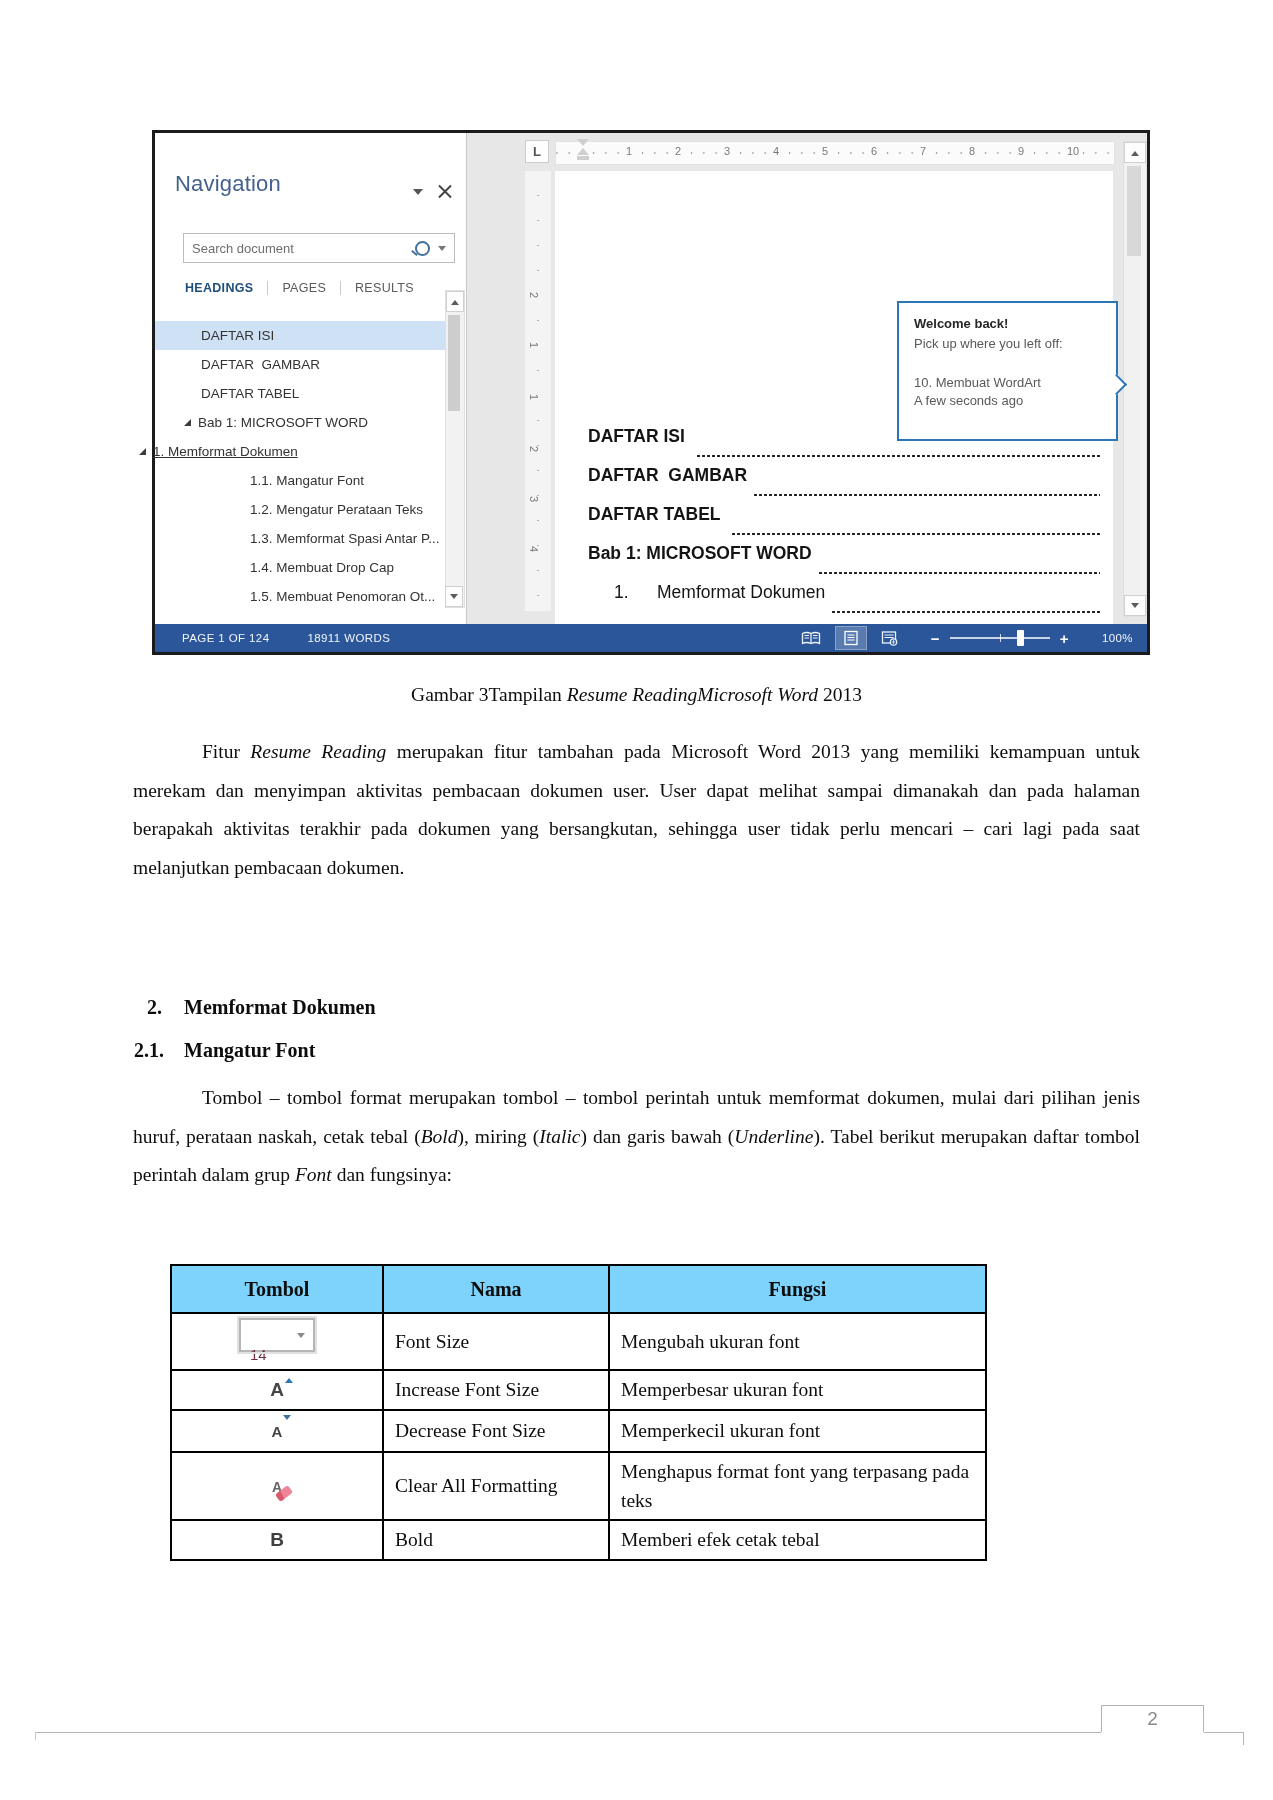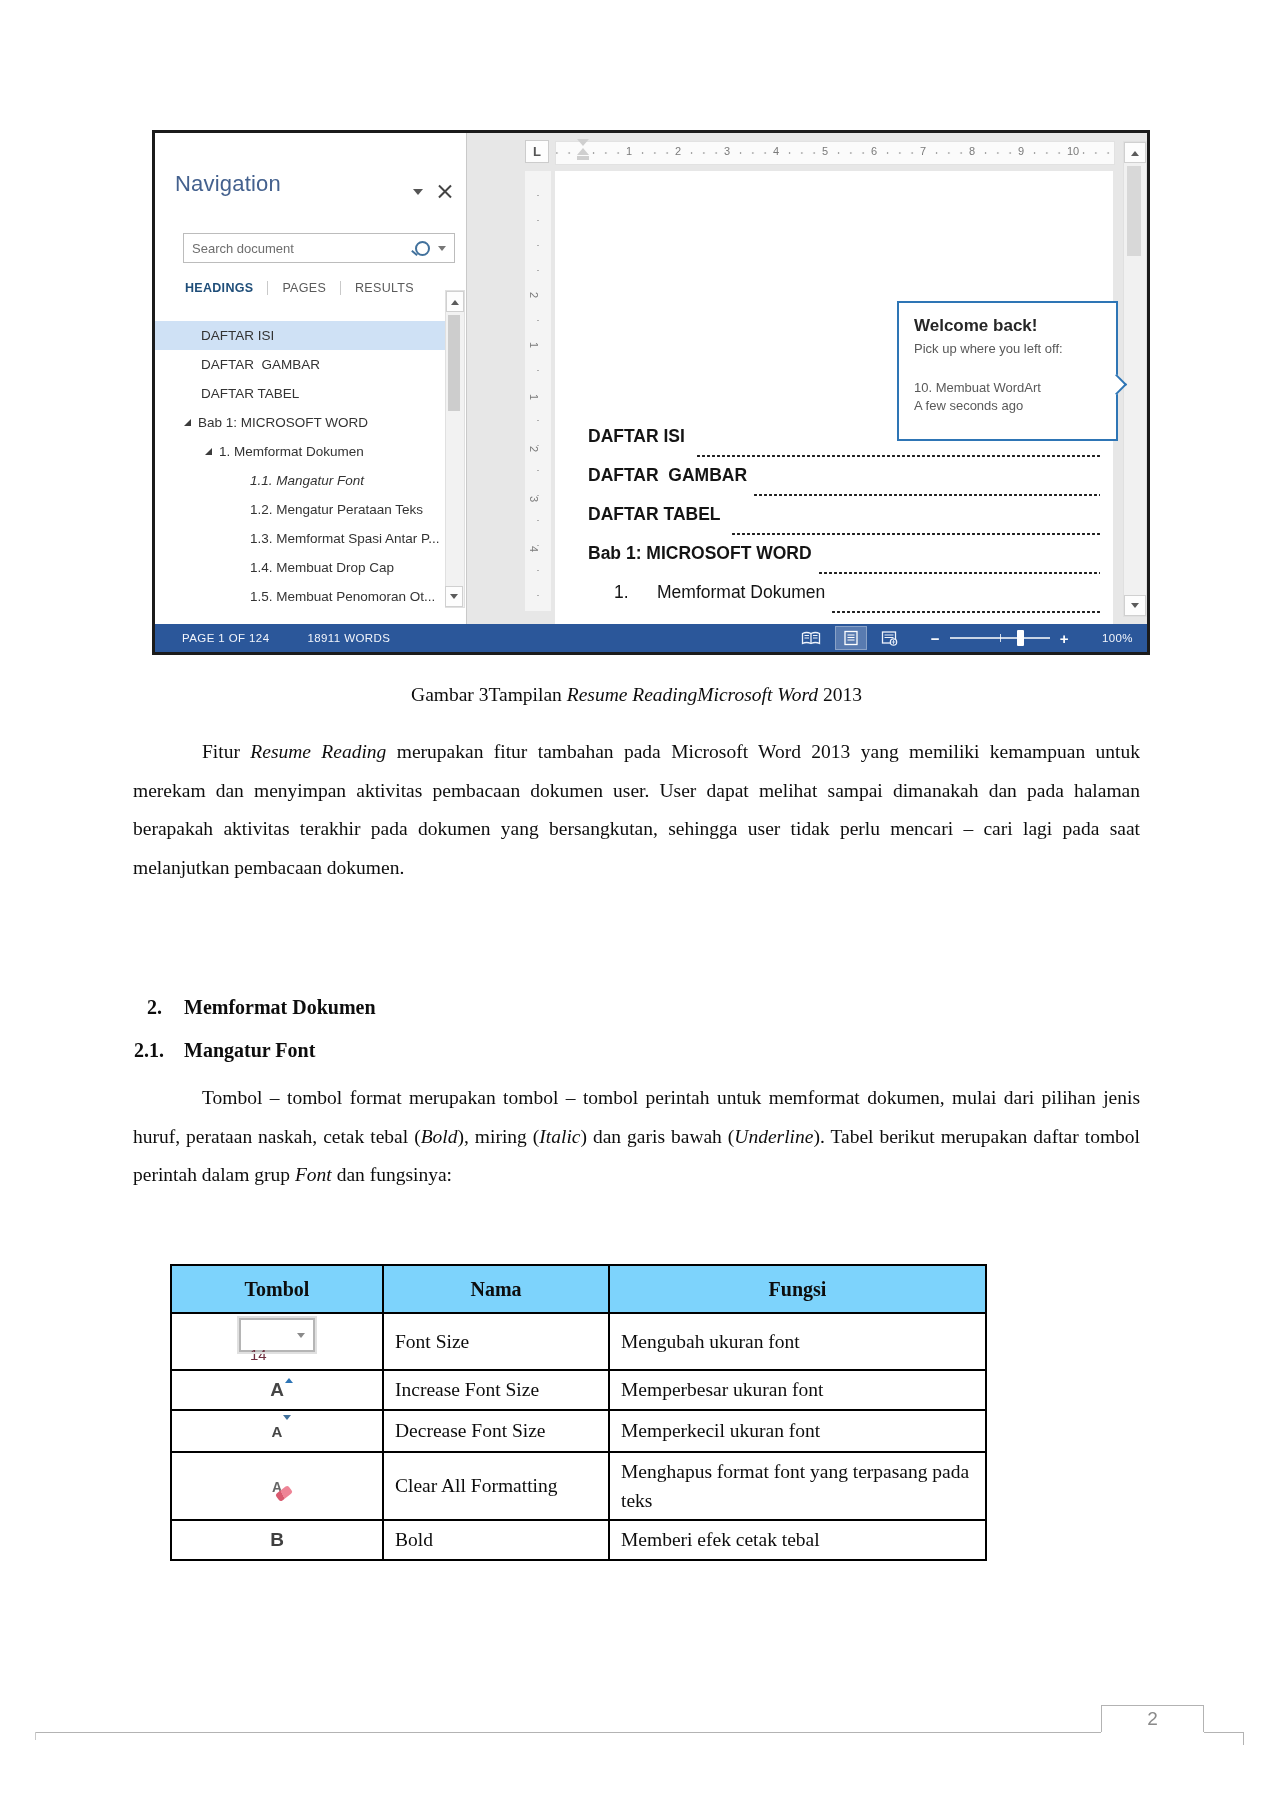--- a/index.html
+++ b/index.html
@@ -22,21 +22,21 @@
   .search-text{flex:1;padding-left:8px;font-size:13px;color:#6e6e6e;}
   .mag-icon{position:relative;width:11px;height:11px;border:2px solid #41719c;border-radius:50%;margin-right:4px;}
   .mag-icon::after{content:"";position:absolute;left:-6px;top:9px;width:7px;height:2px;background:#41719c;transform:rotate(40deg);}
   .search-dd{width:0;height:0;border:4px solid transparent;border-top:5px solid #777;margin:4px 8px 0 4px;}
   .nav-tabs{position:absolute;left:30px;top:148px;display:flex;align-items:center;font-size:12.5px;}
   .nav-tab{color:#5a5a5a;letter-spacing:.3px;}
   .nav-tab.active{color:#1f4e79;font-weight:bold;}
   .tab-div{width:1px;height:14px;background:#c9c9c9;margin:0 14px;}
   .tree{position:absolute;left:0;top:188px;width:290px;}
   .tree-item{position:relative;height:29px;display:flex;align-items:center;font-size:13.5px;color:#333;}
-  .tree-item.lvl0{padding-left:46px;} .tree-item.lvl1{padding-left:66px;} .tree-item.lvl2{padding-left:95px;}
+  .tree-item.lvl0{padding-left:46px;} .tree-item.lvl1{text-decoration:underline;} .tree-item.lvl2{padding-left:95px;}
   .tree-item.sel{background:#cfe1f5;}
   .caret{width:0;height:0;border-left:7px solid transparent;border-bottom:7px solid #3c3c3c;margin-right:7px;margin-left:-16px;}
   .tree-item.lvl0 .caret{margin-left:-17px;}
   
   .nav-sb{position:absolute;left:290px;top:157px;width:18px;height:316px;background:#f2f2f2;border:1px solid #e0e0e0;}
   .sb-btn{position:absolute;left:0;width:16px;height:19px;background:#fdfdfd;border:1px solid #d0d0d0;display:flex;align-items:center;justify-content:center;}
   .tri-up{width:0;height:0;border:4px solid transparent;border-bottom:5px solid #5b5b5b;margin-top:-3px;}
   .tri-dn{width:0;height:0;border:4px solid transparent;border-top:5px solid #5b5b5b;margin-bottom:-3px;}
   .nav-thumb{position:absolute;left:2px;top:24px;width:12px;height:96px;background:#cdcdcd;}
   .nav-down{position:absolute;left:290px;top:453px;}
@@ -61,21 +61,21 @@
   .toc-line.b{font-weight:bold;}
   .toc-num{width:43px;padding-left:26px;box-sizing:content-box;}
   .leader{flex:1;height:6px;margin-left:6px;align-self:flex-end;margin-bottom:6px;
           background-image:radial-gradient(circle,#1c1c1c 1.1px,transparent 1.4px);
           background-size:5px 6px;background-repeat:repeat-x;background-position:left bottom;}
   
   .popup{position:absolute;left:430px;top:168px;width:221px;height:140px;background:#fff;border:2px solid #2e75b5;
          box-sizing:border-box;z-index:6;}
   .popup-arrow{position:absolute;right:-8px;top:74px;width:13px;height:13px;background:#fff;
                border-top:2px solid #2e75b5;border-right:2px solid #2e75b5;transform:rotate(45deg);}
-  .popup-title{margin:13px 0 0 15px;font-size:17px;font-weight:bold;color:#262626;}
+  .popup-title{margin:13px 0 0 15px;font-size:13px;font-weight:bold;color:#262626;}
   .popup-sub{margin:5px 0 0 15px;font-size:13px;color:#595959;}
   .popup-item{margin:24px 0 0 15px;font-size:13px;color:#595959;}
   .popup-time{margin:3px 0 0 15px;font-size:13px;color:#595959;}
   
   .doc-sb{position:absolute;left:656px;top:8px;width:22px;height:474px;background:#f1f1f1;border:1px solid #e0e0e0;}
   .doc-sb .sb-btn{width:20px;}
   .doc-thumb{position:absolute;left:3px;top:24px;width:14px;height:90px;background:#d8d8d8;}
   
   .status{position:absolute;left:0;bottom:0;width:992px;height:28px;background:#2b579a;color:#f2f5fb;
           font-size:11.5px;display:flex;align-items:center;letter-spacing:.4px;}
@@ -171,21 +171,21 @@
           </div>
           <div class="tree-item lvl0">
             <span class="caret"></span>
             <span style="white-space: pre;">Bab 1: MICROSOFT WORD</span>
           </div>
           <div class="tree-item lvl1">
             <span class="caret"></span>
             <span style="white-space: pre;">1. Memformat Dokumen</span>
           </div>
           <div class="tree-item lvl2">
-            <span style="white-space: pre; font-style: italic;">1.1. Mangatur Font</span>
+            <span style="white-space: pre;">1.1. Mangatur Font</span>
           </div>
           <div class="tree-item lvl2">
             <span style="white-space: pre;">1.2. Mengatur Perataan Teks</span>
           </div>
           <div class="tree-item lvl2">
             <span style="white-space: pre;">1.3. Memformat Spasi Antar P...</span>
           </div>
           <div class="tree-item lvl2">
             <span style="white-space: pre;">1.4. Membuat Drop Cap</span>
           </div>

